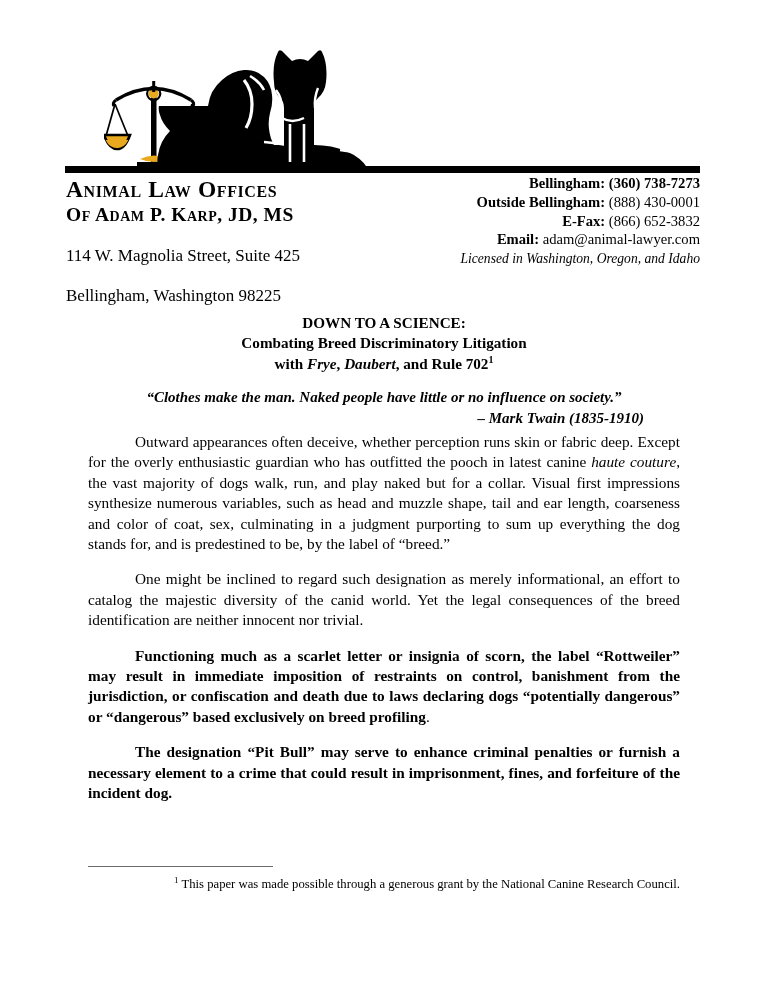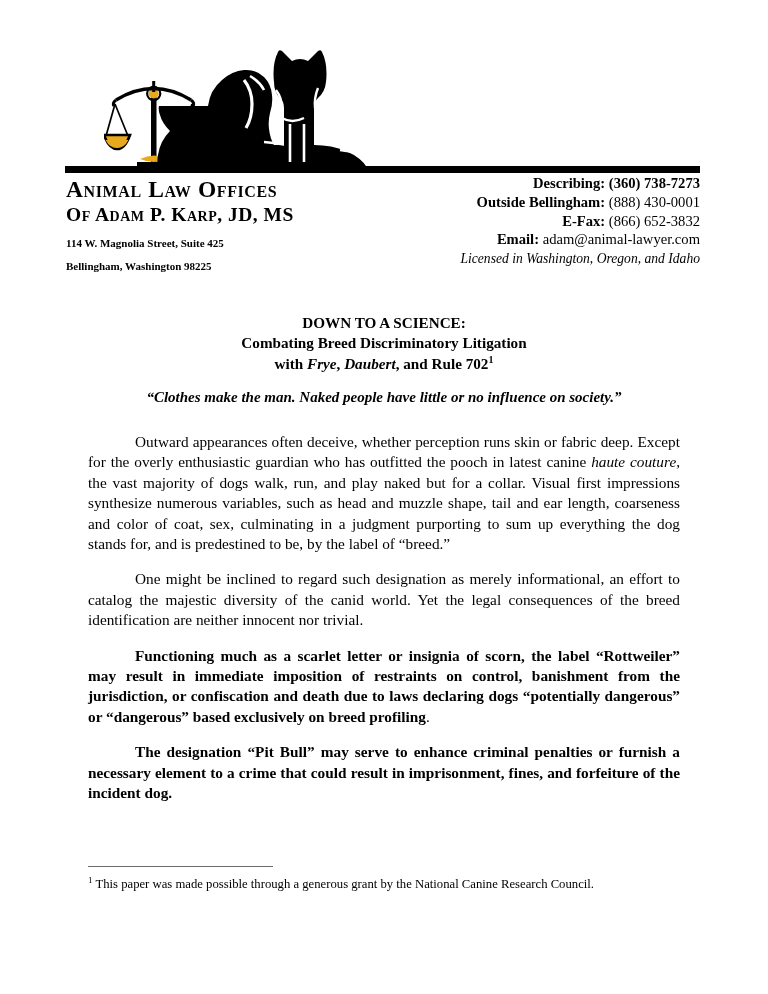--- a/index.html
+++ b/index.html
@@ -69,25 +69,24 @@
     font-family: "Liberation Serif", "DejaVu Serif", serif;
     font-weight: bold;
     font-size: 19.5px;
     letter-spacing: 0.5px;
     line-height: 1.2;
     font-variant: small-caps;
     margin-top: 1px;
     white-space: nowrap;
   }
   .addr {
-    font-size: 11px;
+    font-size: 17px;
     line-height: 1.32;
-    margin-top: 9px;
+    margin-top: 18px;
     white-space: nowrap;
-    font-weight: bold;
   }
 
   
   .contact {
     position: absolute;
     right: 68px;
     top: 174px;
     width: 380px;
     text-align: right;
     font-size: 14.6px;
@@ -171,21 +170,21 @@
   }
   .footnote-rule {
     width: 185px;
     height: 1px;
     background: #6b6b6b;
     margin-bottom: 8px;
   }
   .footnote-text {
     font-size: 12.7px;
     line-height: 1.3;
-    text-align: left;
+    text-align: right;
   }
   .footnote-text .fn-num {
     font-size: 9px;
     vertical-align: super;
   }
 </style>
 </head>
 <body>
 
 <div class="page">
@@ -286,21 +285,21 @@
 
     <div class="identity">
       <div class="firm-line1">Animal Law Offices</div>
       <div class="firm-line2">Of Adam P. Karp, JD, MS</div>
       <div class="addr">114 W. Magnolia Street, Suite 425</div>
       <div class="addr">Bellingham, Washington 98225</div>
     </div>
 
     <div class="contact">
       <div class="row">
-        <span class="lbl">Describing:</span>
+        <span class="lbl">Bellingham:</span>
         <span class="bold-val">(360) 738-7273</span>
       </div>
       <div class="row">
         <span class="lbl">Outside Bellingham:</span>
         <span class="val">(888) 430-0001</span>
       </div>
       <div class="row">
         <span class="lbl">E-Fax:</span>
         <span class="val">(866) 652-3832</span>
       </div>
@@ -313,20 +312,21 @@
   </div>
 
   <div class="title-block">
     <div class="t-line">DOWN TO A SCIENCE:</div>
     <div class="t-line">Combating Breed Discriminatory Litigation</div>
     <div class="t-line"><span>with </span><em>Frye</em><span>, </span><em>Daubert</em><span>, and Rule 702</span><span class="fn-ref">1</span></div>
   </div>
 
   <div class="epigraph">
     <div class="epi-quote">“Clothes make the man. Naked people have little or no influence on society.”</div>
+    <div class="epi-attrib">– Mark Twain (1835-1910)</div>
   </div>
 
   <div class="body-copy">
     <p><span>Outward appearances often deceive, whether perception runs skin or fabric deep. Except for the overly enthusiastic guardian who has outfitted the pooch in latest canine </span><em>haute couture</em><span>, the vast majority of dogs walk, run, and play naked but for a collar. Visual first impressions synthesize numerous variables, such as head and muzzle shape, tail and ear length, coarseness and color of coat, sex, culminating in a judgment purporting to sum up everything the dog stands for, and is predestined to be, by the label of “breed.”</span></p>
 
     <p>One might be inclined to regard such designation as merely informational, an effort to catalog the majestic diversity of the canid world. Yet the legal consequences of the breed identification are neither innocent nor trivial.</p>
 
     <p class="bold"><span>Functioning much as a scarlet letter or insignia of scorn, the label “Rottweiler” may result in immediate imposition of restraints on control, banishment from the jurisdiction, or confiscation and death due to laws declaring dogs “potentially dangerous” or “dangerous” based exclusively on breed profiling</span><span class="tail-normal">.</span></p>
 
 

